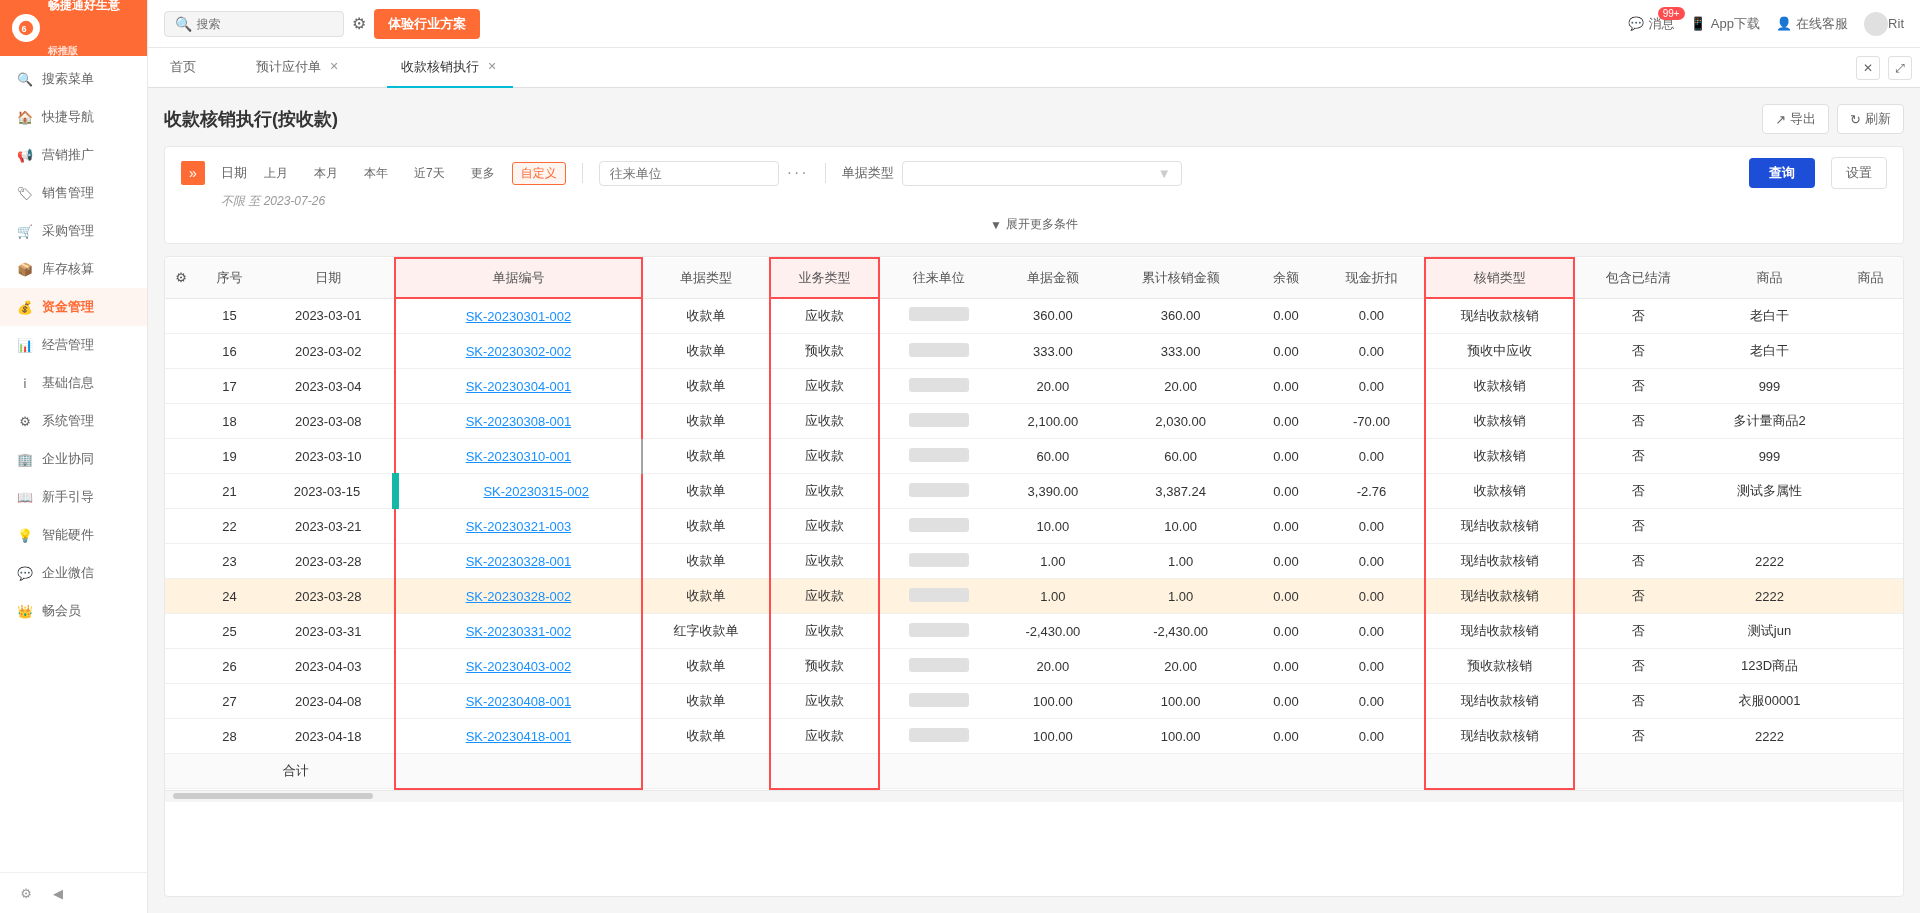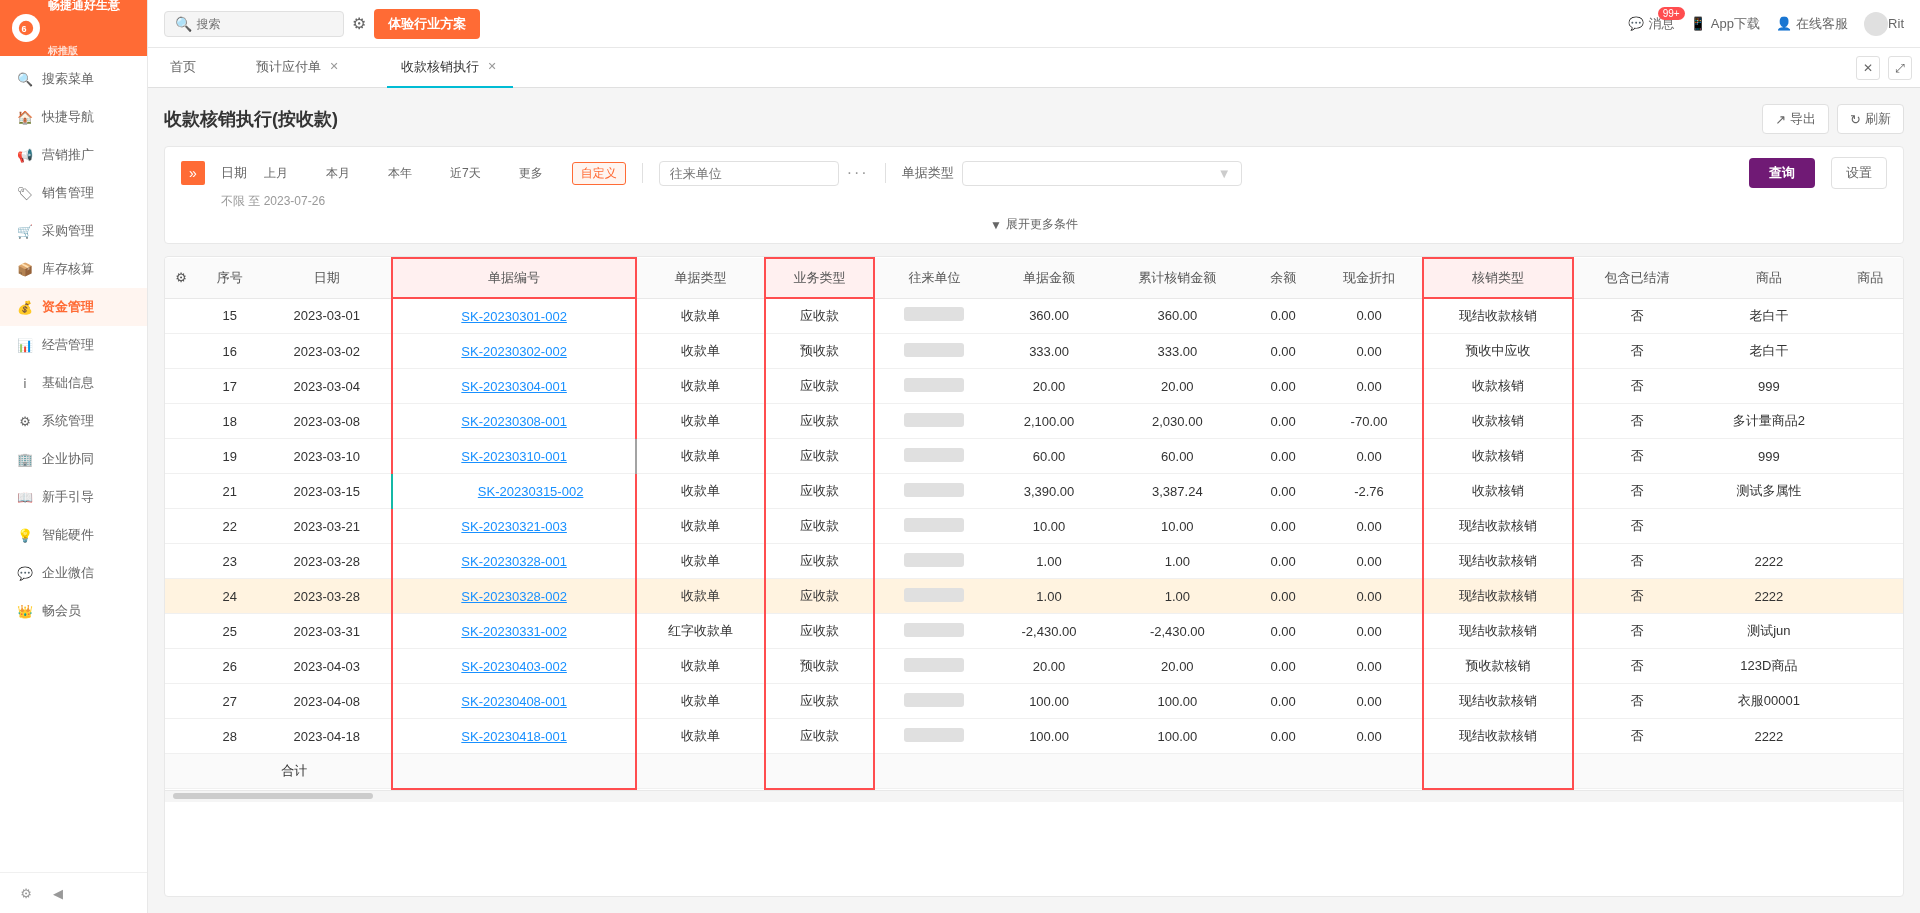--- a/index.html
+++ b/index.html
@@ -54,29 +54,29 @@
     .page-actions { display: flex; gap: 8px; }
     .btn-export { display: flex; align-items: center; gap: 4px; border: 1px solid #e0e0e0; background: #fff; border-radius: 4px; padding: 5px 12px; cursor: pointer; font-size: 13px; color: #666; }
     .btn-refresh { display: flex; align-items: center; gap: 4px; border: 1px solid #e0e0e0; background: #fff; border-radius: 4px; padding: 5px 12px; cursor: pointer; font-size: 13px; color: #666; }
 
     
     .filter-bar { background: #fff; border-radius: 4px; padding: 10px 16px; border: 1px solid #e8e8e8; }
     .filter-row { display: flex; align-items: center; gap: 16px; }
     .filter-expand { display: flex; align-items: center; justify-content: center; width: 24px; height: 24px; background: #ff6b35; color: #fff; cursor: pointer; border-radius: 2px; font-size: 14px; flex-shrink: 0; }
     .filter-field { display: flex; align-items: center; gap: 8px; }
     .filter-label { font-size: 13px; color: #666; white-space: nowrap; }
-    .filter-date-btns { display: flex; gap: 20px; align-items: flex-end; }
+    .filter-date-btns { display: flex; gap: 8px; align-items: flex-end; }
     .filter-date-btn { padding: 2px 8px; font-size: 12px; cursor: pointer; color: #666; border: 1px solid transparent; border-radius: 3px; }
     .filter-date-btn.custom { color: #ff6b35; border: 1px solid #ff6b35; border-radius: 3px; background: #fff5f0; }
     .filter-date-range { font-size: 12px; color: #999; }
     .filter-divider { width: 1px; height: 20px; background: #e0e0e0; }
     .filter-input { border: 1px solid #e0e0e0; border-radius: 4px; padding: 4px 10px; font-size: 13px; width: 180px; outline: none; color: #ccc; }
     .filter-dots { color: #999; font-size: 16px; letter-spacing: 2px; }
     .filter-select { display: flex; align-items: center; gap: 4px; border: 1px solid #e0e0e0; border-radius: 4px; padding: 4px 10px; font-size: 13px; color: #ccc; background: #fff; cursor: pointer; flex: 1; justify-content: space-between; min-width: 200px; }
-    .btn-query { background: #701a75; color: #fff; border: none; border-radius: 4px; padding: 6px 20px; cursor: pointer; font-size: 13px; font-weight: bold; }
+    .btn-query { background: #1d4ed8; color: #fff; border: none; border-radius: 4px; padding: 6px 20px; cursor: pointer; font-size: 13px; font-weight: bold; }
     .btn-settings { border: 1px solid #e0e0e0; background: #fff; border-radius: 4px; padding: 6px 14px; cursor: pointer; font-size: 13px; color: #666; }
     .filter-expand-more { display: flex; align-items: center; justify-content: center; }
     .btn-expand-more { display: flex; align-items: center; gap: 4px; font-size: 12px; color: #666; cursor: pointer; border: none; background: transparent; }
 
     
     .table-wrapper { background: #fff; border-radius: 4px; border: 1px solid #e8e8e8; overflow: hidden; flex: 1; }
     .data-table { width: 100%; border-collapse: collapse; font-size: 13px; }
     .data-table th { background: #fafafa; padding: 10px 8px; text-align: center; font-weight: 500; color: #555; border-bottom: 1px solid #e8e8e8; white-space: nowrap; position: relative; }
     .data-table td { padding: 8px 8px; text-align: center; border-bottom: 1px solid #f0f0f0; color: #333; white-space: nowrap; }
     .data-table tr.highlighted td { background: #fff3e0; }
@@ -269,21 +269,21 @@
         <div class="filter-field" style="flex:1;">
           <span class="filter-label">单据类型</span>
           <div class="filter-select" style="flex:1;max-width:280px;">
             <span></span>
             <span>▼</span>
           </div>
         </div>
         <button class="btn-query">查询</button>
         <button class="btn-settings">设置</button>
       </div>
-      <div style="margin-top:4px;padding-left:40px;">
+      <div style="margin-top:4px;padding-left:40px;font-style:italic;">
         <span class="filter-date-range">不限 至 2023-07-26</span>
       </div>
       <div class="filter-expand-more" style="margin-top:6px;">
         <button class="btn-expand-more">
           <span>▼</span>
           <span>展开更多条件</span>
         </button>
       </div>
     </div>
 
@@ -404,21 +404,21 @@
     <td class="">0.00</td>
     <td style="border-left:2px solid #ff4d4f;border-right:2px solid #ff4d4f;">收款核销</td>
     <td>否</td>
     <td>999</td>
     <td></td>
   </tr>
               <tr>
     <td></td>
     <td>21</td>
     <td>2023-03-15</td>
-    <td style="border-left:2px solid #14b8a6;border-right:2px solid #ff4d4f;padding-left:41px;">
+    <td style="border-left:7px solid #14b8a6;border-right:2px solid #ff4d4f;padding-left:41px;">
       <span class="link-text">SK-20230315-002</span>
     </td>
     <td>收款单</td>
     <td style="border-left:2px solid #ff4d4f;border-right:2px solid #ff4d4f;">应收款</td>
     <td><span class="user-blurred"></span></td>
     <td class="">3,390.00</td>
     <td class="">3,387.24</td>
     <td>0.00</td>
     <td class="text-negative">-2.76</td>
     <td style="border-left:2px solid #ff4d4f;border-right:2px solid #ff4d4f;">收款核销</td>

